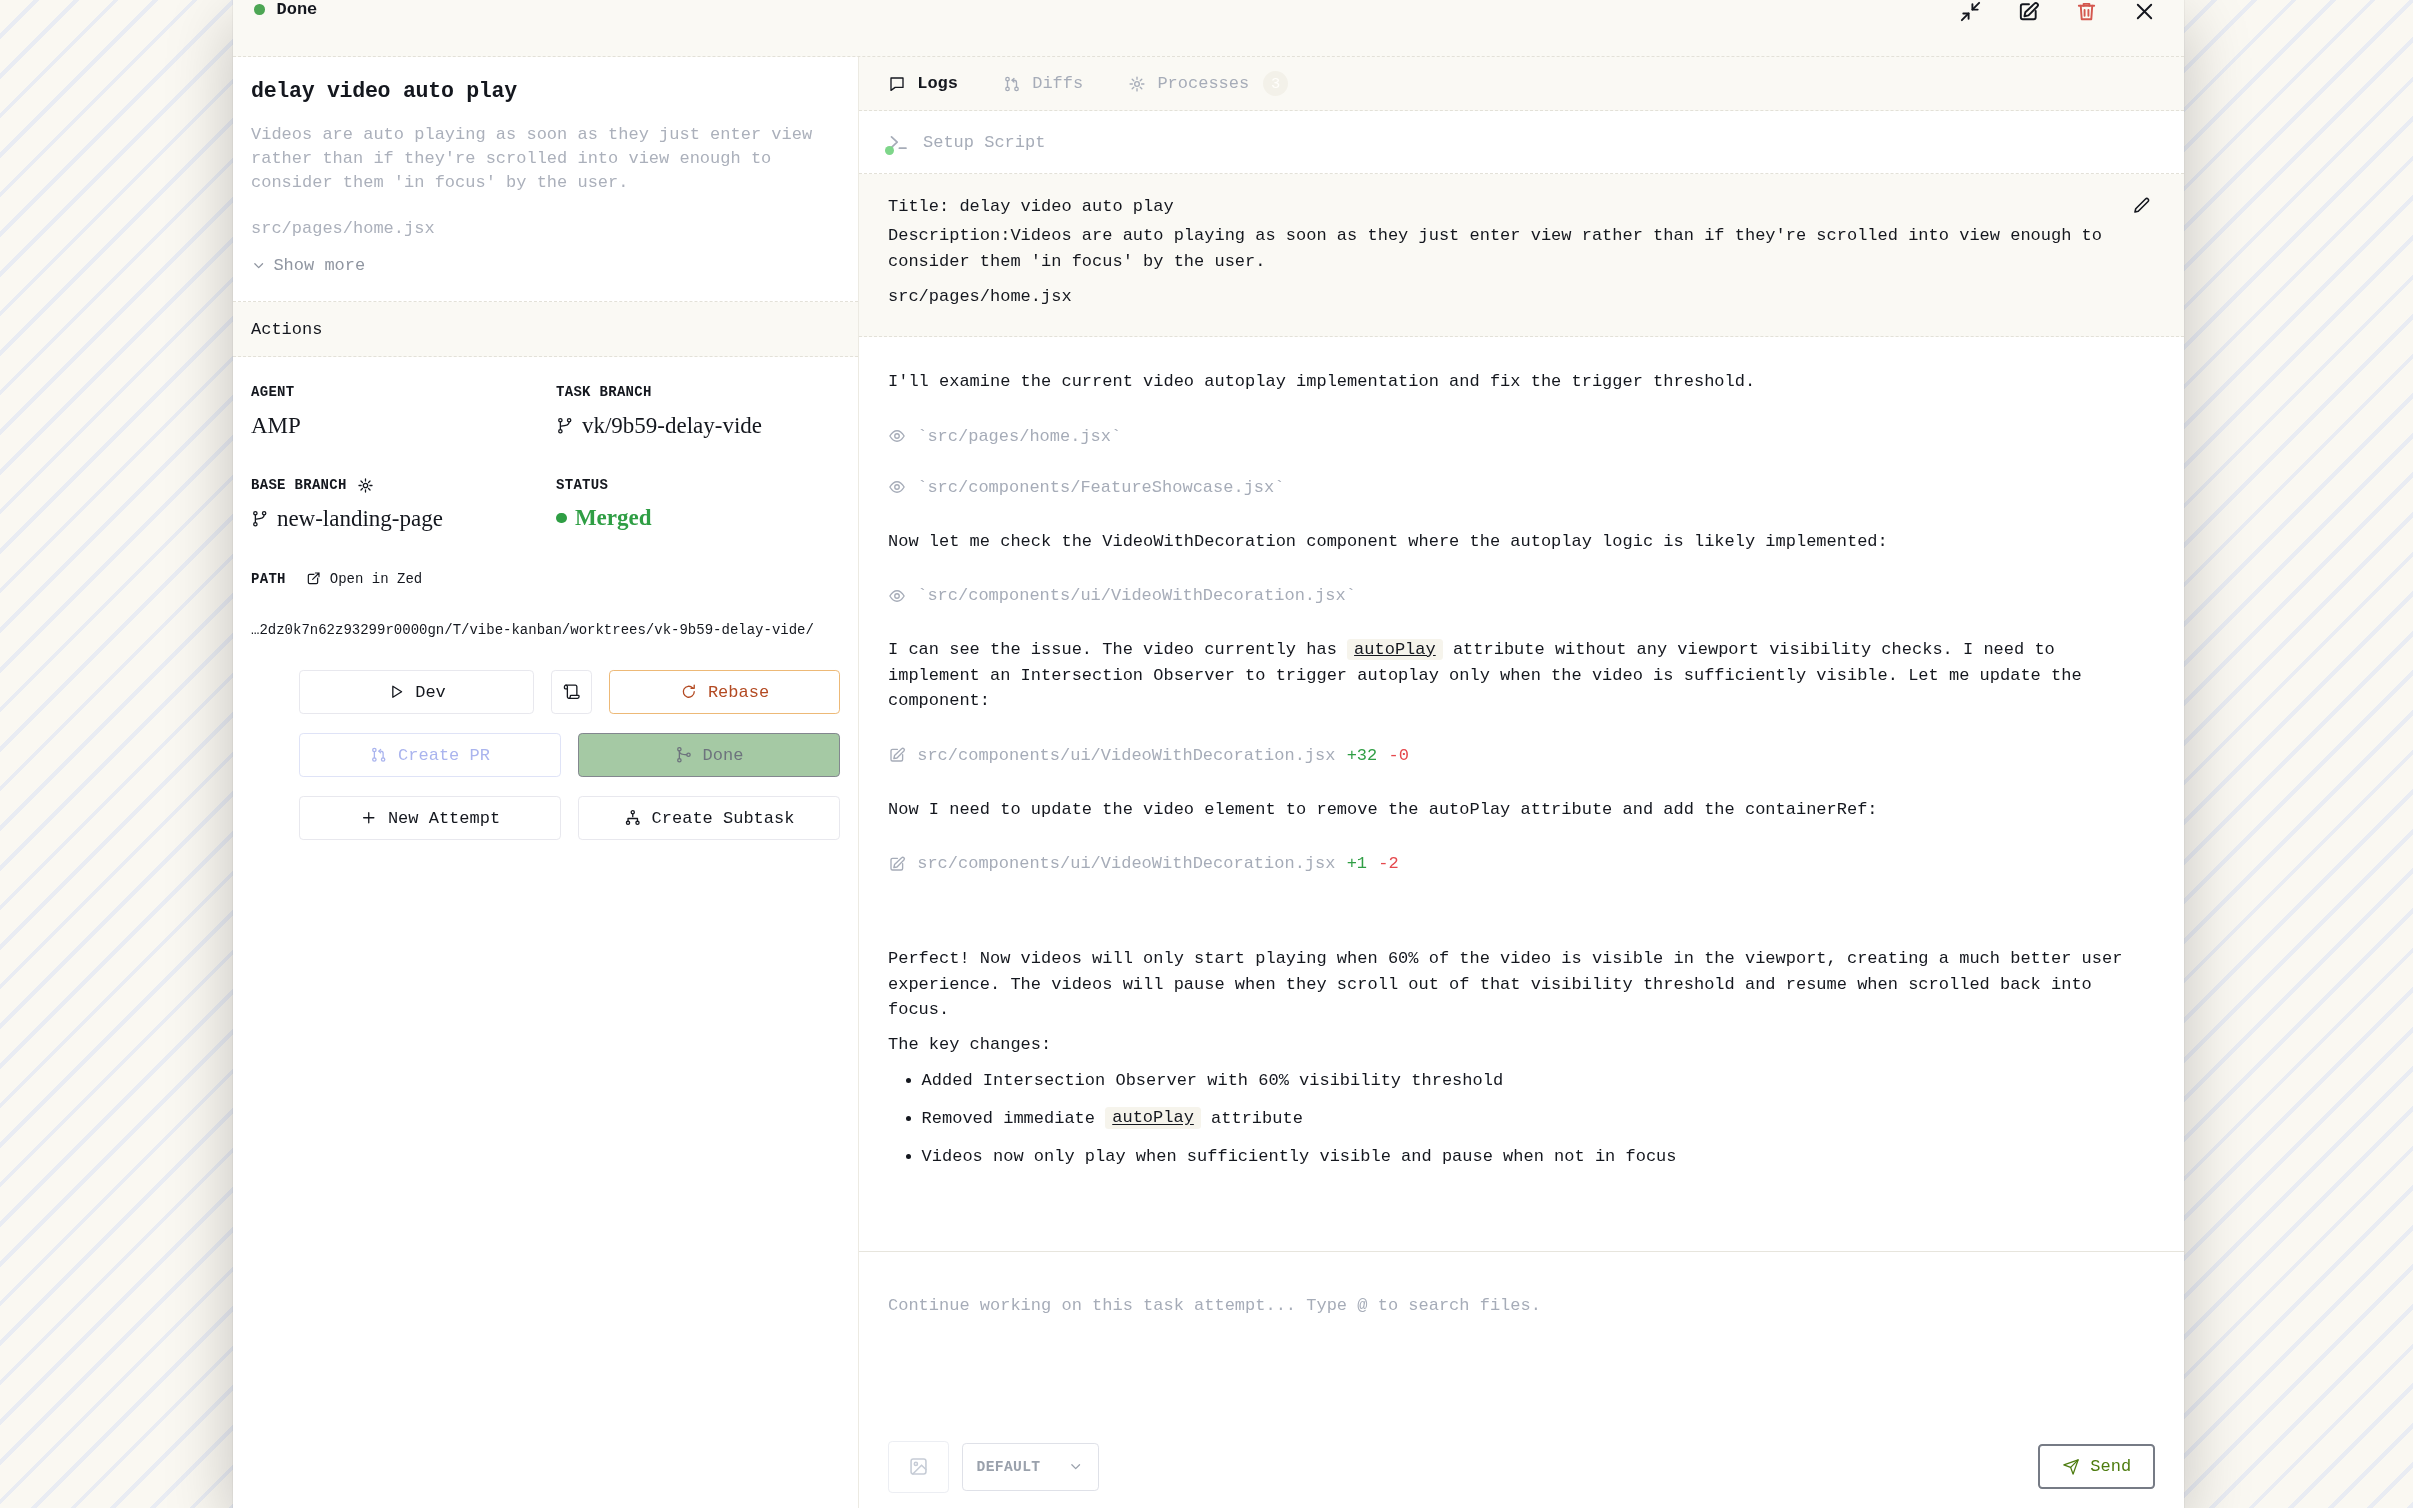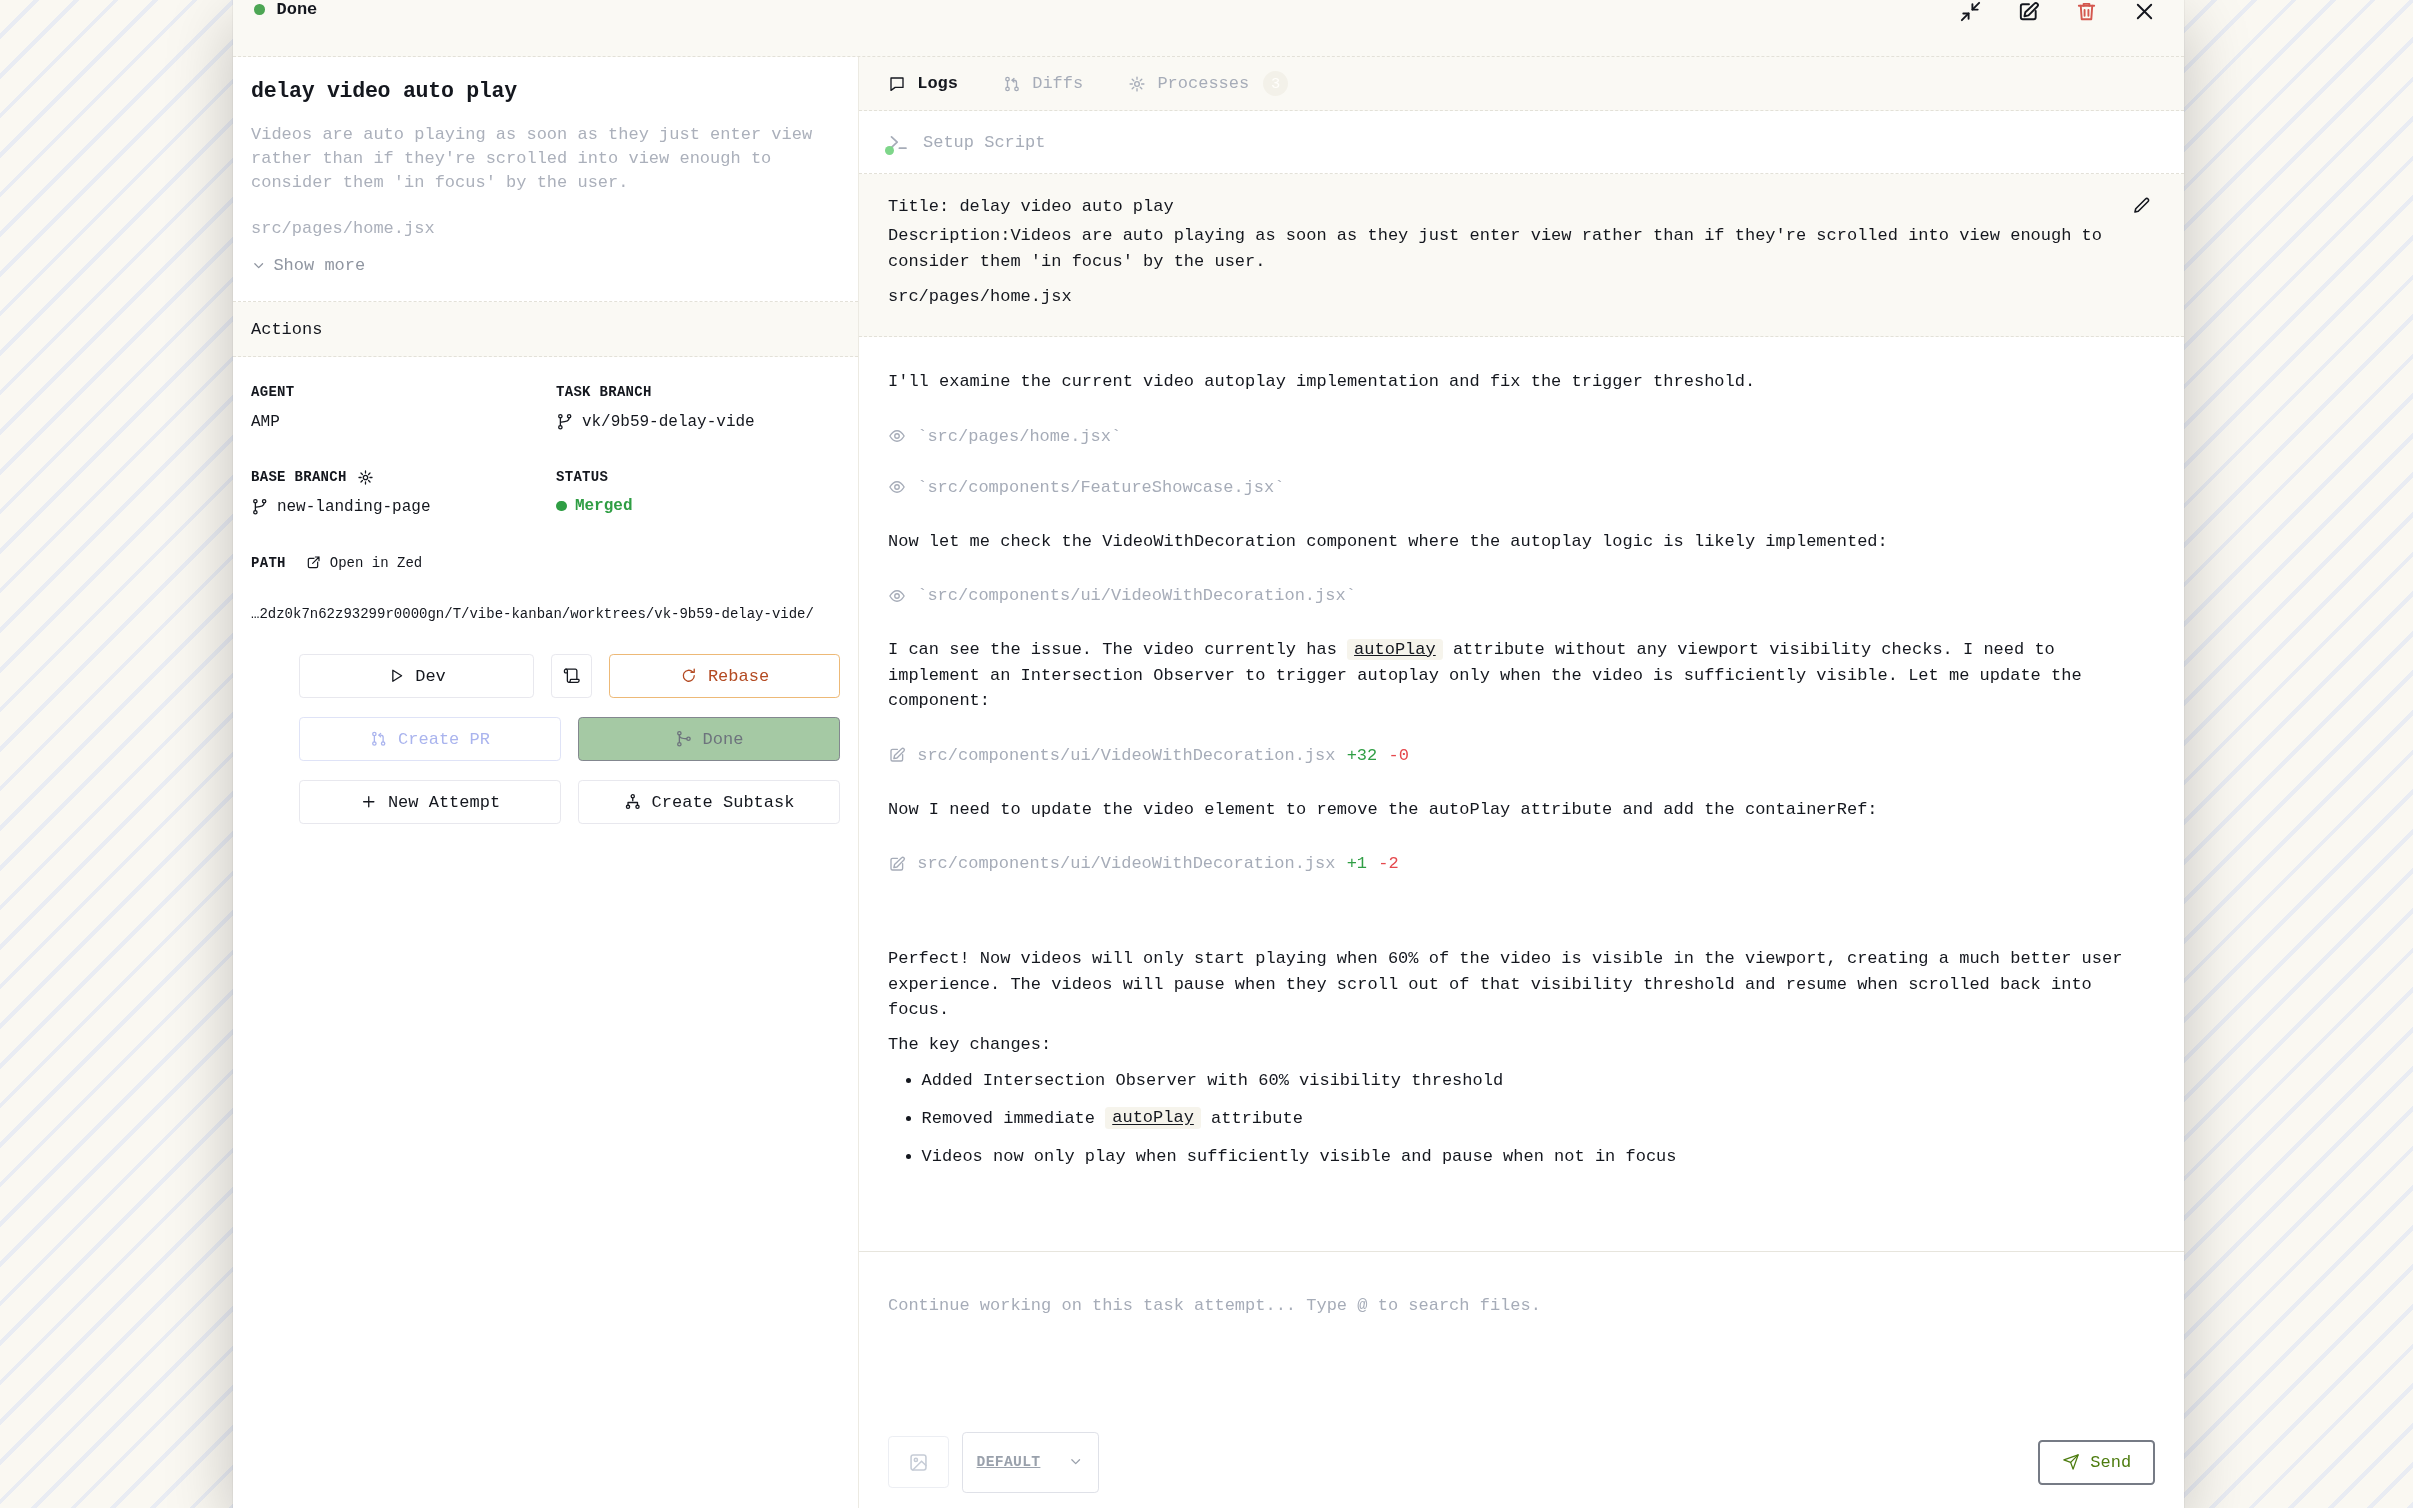--- a/index.html
+++ b/index.html
@@ -43,21 +43,21 @@
   .task-file { margin-top:24px; font-size:17px; color:#abb0bb; }
   .show-more { margin-top:18px; font-size:17px; color:#8f95a0; display:inline-flex; align-items:center; gap:7px; background:none; border:none; cursor:pointer; font-family:inherit; }
   .show-more svg { width:15.4px; height:15.4px; stroke:currentColor; fill:none; stroke-width:2; stroke-linecap:round; stroke-linejoin:round; }
 
   .actions-strip { background:#faf9f4; border-bottom:1.4px dashed #e3e1d8; padding:17.5px 18px; font-size:17px; }
 
   .details { padding:26.5px 18px 0; }
   .fields { display:grid; grid-template-columns:305px 1fr; row-gap:38px; }
   .field-label { font-size:14px; font-weight:700; letter-spacing:0.3px; display:flex; align-items:center; gap:9.8px; }
   .field-label .icon svg { width:17px; height:17px; }
-  .field-value { margin-top:12.6px; font-size:16px; display:flex; align-items:center; gap:8.4px; }
+  .field-value { margin-top:12.6px; font-size:23px; display:flex; align-items:center; gap:8.4px;font-family:Liberation Serif, serif; }
   .field-value .icon svg { width:17.5px; height:17.5px; }
   .merged { color:#2f9e44; font-weight:700; }
   .merged-dot { width:10.5px; height:10.5px; border-radius:50%; background:#2f9e44; }
 
   .path-row { margin-top:39px; display:flex; align-items:center; gap:19.6px; }
   .zed-link { display:inline-flex; align-items:center; gap:8.4px; font-size:14px; color:#14171e; background:none; border:none; cursor:pointer; font-family:inherit; }
   .zed-link .icon svg { width:16px; height:16px; }
   .path-value { margin-top:35px; font-size:14px; color:#14171e; white-space:nowrap; }
 
   .btn-rows { margin-top:32px; display:flex; flex-direction:column; gap:19px; }
@@ -107,21 +107,21 @@
   .composer { flex:0 0 257px; height:257px; border-top:1.4px solid #e7e5dd; padding:24px 29px 15.4px; display:flex; flex-direction:column; }
   .composer textarea {
     flex:1; width:100%; border:none; outline:none; resize:none; background:transparent;
     font-family:inherit; font-size:17px; color:#14171e;margin-top:20px;
   }
   .composer textarea::placeholder { color:#a6acb8; }
   .composer-controls { display:flex; align-items:center; justify-content:space-between; }
   .controls-left { display:flex; align-items:center; gap:12.6px; }
   .img-btn { width:61px; height:52px; border:1.4px solid #eceef3; border-radius:4.2px; background:#fff; color:#c6ccd6; display:flex; align-items:center; justify-content:center; cursor:pointer; }
   .img-btn svg { width:21px; height:21px; stroke:currentColor; fill:none; stroke-width:1.8; stroke-linecap:round; stroke-linejoin:round; }
-  .profile-select { width:137px; height:61px; border:1.4px solid #dfe1e8; border-radius:4.2px; background:#fff; color:#9aa1ac; font-size:14.7px; font-weight:700; letter-spacing:0.3px; display:flex; align-items:center; justify-content:space-between; padding:0 14px; cursor:pointer; font-family:inherit;text-decoration:underline; }
+  .profile-select { width:137px; height:48px; border:1.4px solid #dfe1e8; border-radius:4.2px; background:#fff; color:#9aa1ac; font-size:14.7px; font-weight:700; letter-spacing:0.3px; display:flex; align-items:center; justify-content:space-between; padding:0 14px; cursor:pointer; font-family:inherit; }
   .profile-select svg { width:15.4px; height:15.4px; stroke:currentColor; fill:none; stroke-width:2; stroke-linecap:round; stroke-linejoin:round; }
   .send-btn { width:117px; height:45px; border:2.1px solid #767b85; border-radius:4.2px; background:#fff; color:#4d7c0f; font-size:17px; display:flex; align-items:center; justify-content:center; gap:10.5px; cursor:pointer; font-family:inherit; }
   .send-btn svg { width:18px; height:18px; stroke:currentColor; fill:none; stroke-width:1.8; stroke-linecap:round; stroke-linejoin:round; }
 </style>
 </head>
 <body>
 
 <div class="modal">
 
   <div class="modal-header">

